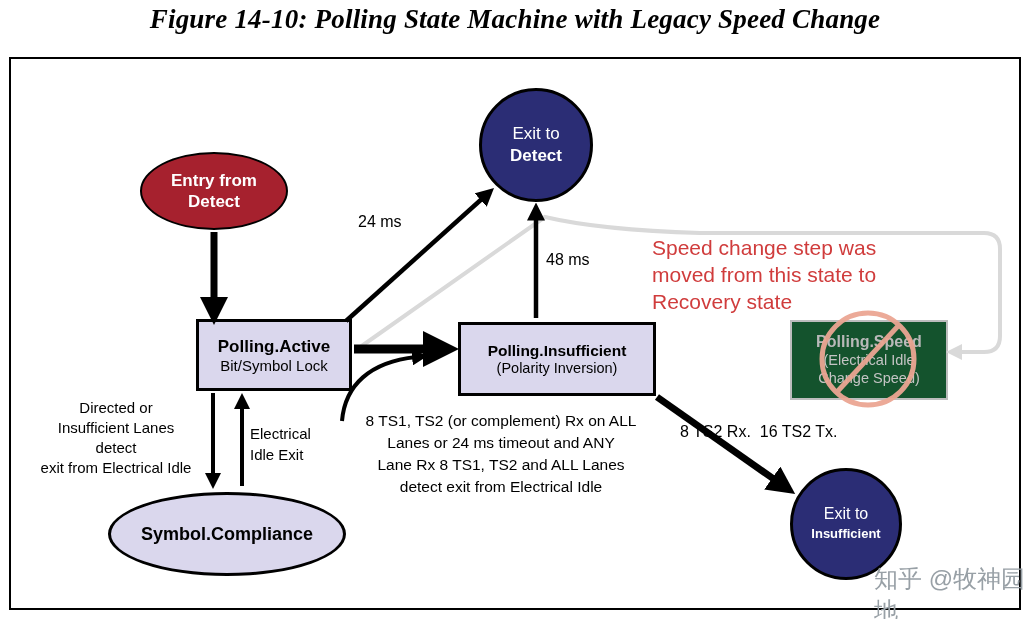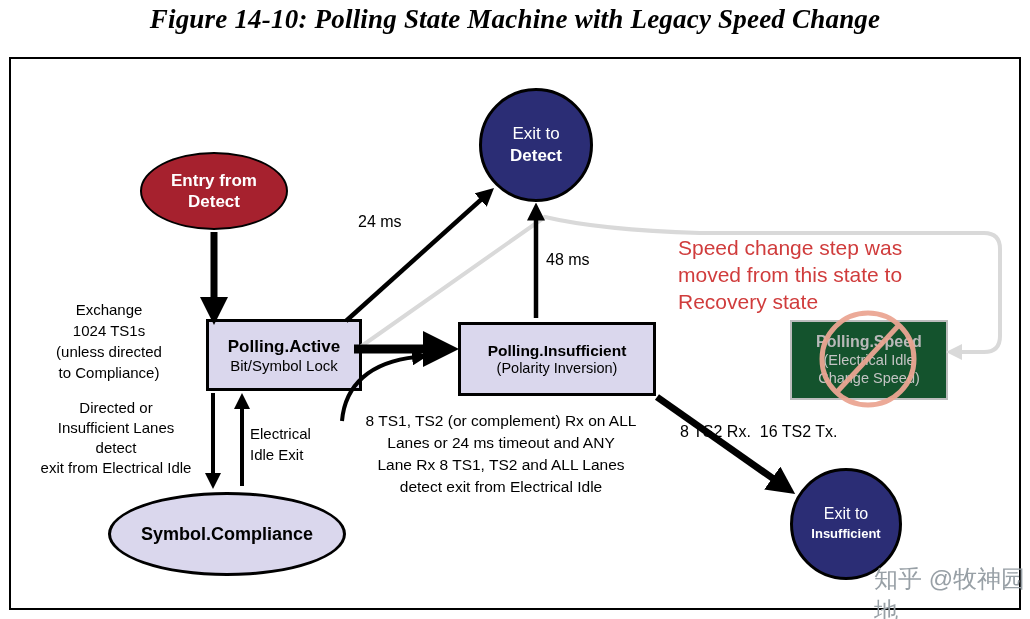--- a/index.html
+++ b/index.html
@@ -20,42 +20,42 @@
   .node{box-sizing:border-box;display:flex;flex-direction:column;align-items:center;justify-content:center;text-align:center;z-index:2;}
   .ellipse{border-radius:50%;}
   #entry-node{left:140px;top:152px;width:148px;height:78px;background:#a6212e;border:2px solid #000;color:#fff;font-weight:bold;font-size:17px;line-height:21px;white-space:pre-line;}
   .exit-circle{border-radius:50%;background:#2b2d75;border:3px solid #000;color:#fff;}
   #exit-detect{left:479px;top:88px;width:114px;height:114px;font-size:17px;line-height:22px;}
   #exit-config{left:790px;top:468px;width:112px;height:112px;font-size:16px;line-height:20px;}
   .exit-top{font-weight:normal;}
   .exit-bottom{font-weight:bold;}
   #exit-config .exit-bottom{font-size:13px;}
   .statebox{background:#dad7ed;border:3px solid #000;}
-  #polling-active{left:196px;top:319px;width:156px;height:72px;margin-left:10px;}
+  #polling-active{left:196px;top:319px;width:156px;height:72px;}
   #polling-active .bx-title{font-weight:bold;font-size:17px;}
   #polling-active .bx-sub{font-size:15px;}
   #polling-config{left:458px;top:322px;width:198px;height:74px;}
   #polling-config .bx-title{font-weight:bold;font-size:15.5px;}
   #polling-config .bx-sub{font-size:14.5px;}
   #polling-speed{left:790px;top:320px;width:158px;height:80px;background:#14532d;border:2px solid #bdbdbd;}
   #polling-speed .bx-title{font-weight:bold;font-size:16px;color:#b9b9b9;}
   #polling-speed .bx-sub{font-size:14.5px;color:#c4c4c4;white-space:pre-line;line-height:18px;}
   #polling-compliance{left:108px;top:492px;width:238px;height:84px;background:#dad7ed;border:3px solid #000;font-weight:bold;font-size:18px;}
 
   
   .lbl{font-size:15px;line-height:20px;white-space:pre-line;z-index:4;}
   .center{text-align:center;}
   #lbl-24ms{left:358px;top:212px;font-size:16px;}
   #lbl-48ms{left:546px;top:250px;font-size:16px;}
   #lbl-exchange{left:28px;top:299px;width:162px;line-height:21px;}
   #lbl-directed{left:18px;top:398px;width:196px;}
   #lbl-idle-exit{left:250px;top:423px;line-height:21px;text-align:left;}
   #lbl-config-cond{left:336px;top:410px;width:330px;font-size:15.5px;line-height:22px;}
   #lbl-ts2{left:680px;top:422px;font-size:16px;white-space:pre;}
-  #annotation{left:678px;top:234px;width:280px;font-size:21px;line-height:27px;color:#d03c3c;white-space:pre-line;z-index:6;}
+  #annotation{left:652px;top:234px;width:280px;font-size:21px;line-height:27px;color:#d03c3c;white-space:pre-line;z-index:6;}
   #watermark{left:874px;top:563px;font-size:24px;color:#98a0a6;z-index:6;}
 </style>
 </head>
 <body>
 
 <div id="stage">
 
   <div id="fig-title" class="abs">Figure 14-10: Polling State Machine with Legacy Speed Change</div>
 
   <div id="frame" class="abs"></div>
@@ -86,24 +86,20 @@
 
   <div id="polling-compliance" class="abs node ellipse">Symbol.Compliance</div>
 
   <div id="exit-config" class="abs node exit-circle">
     <span class="exit-top">Exit to</span>
     <span class="exit-bottom">Insufficient</span>
   </div>
 
   <div id="lbl-24ms" class="abs lbl">24 ms</div>
   <div id="lbl-48ms" class="abs lbl">48 ms</div>
-  <div id="lbl-exchange" class="abs lbl center">Exchange
-1024 TS1s
-(unless directed
-to Compliance)</div>
   <div id="lbl-directed" class="abs lbl center">Directed or
 Insufficient Lanes
 detect
 exit from Electrical Idle</div>
   <div id="lbl-idle-exit" class="abs lbl">Electrical
 Idle Exit</div>
   <div id="lbl-config-cond" class="abs lbl center">8 TS1, TS2 (or complement) Rx on ALL
 Lanes or 24 ms timeout and ANY
 Lane Rx 8 TS1, TS2 and ALL Lanes
 detect exit from Electrical Idle</div>

